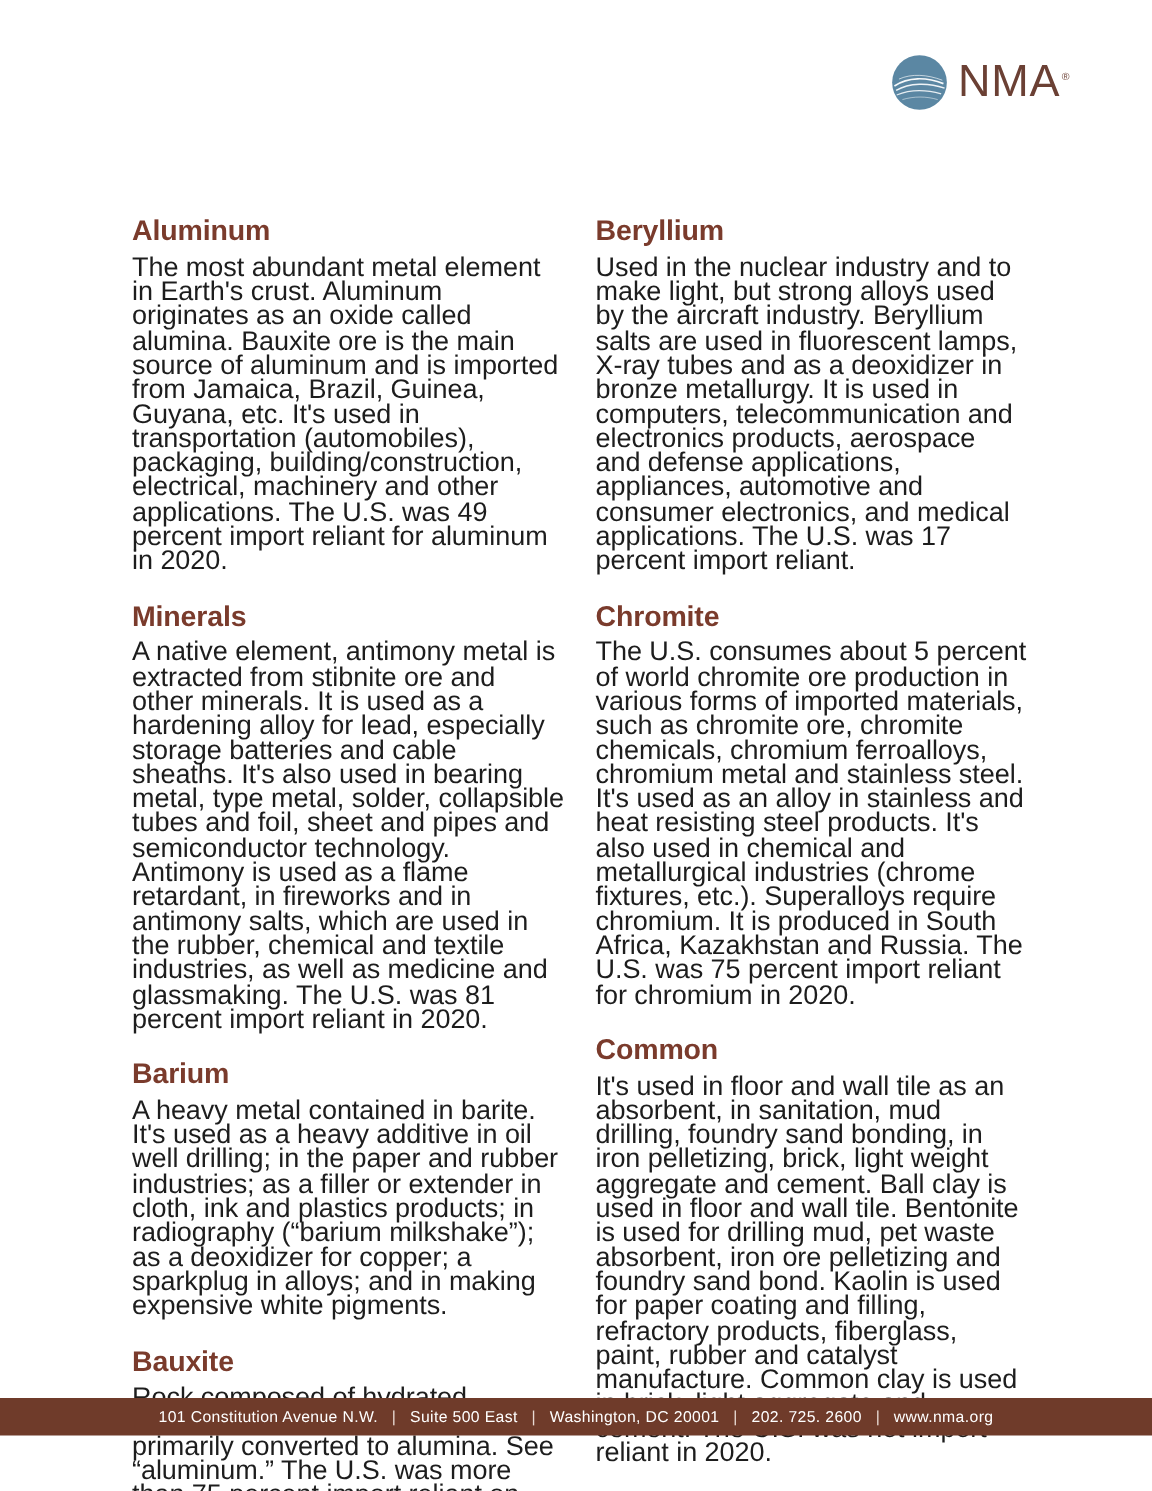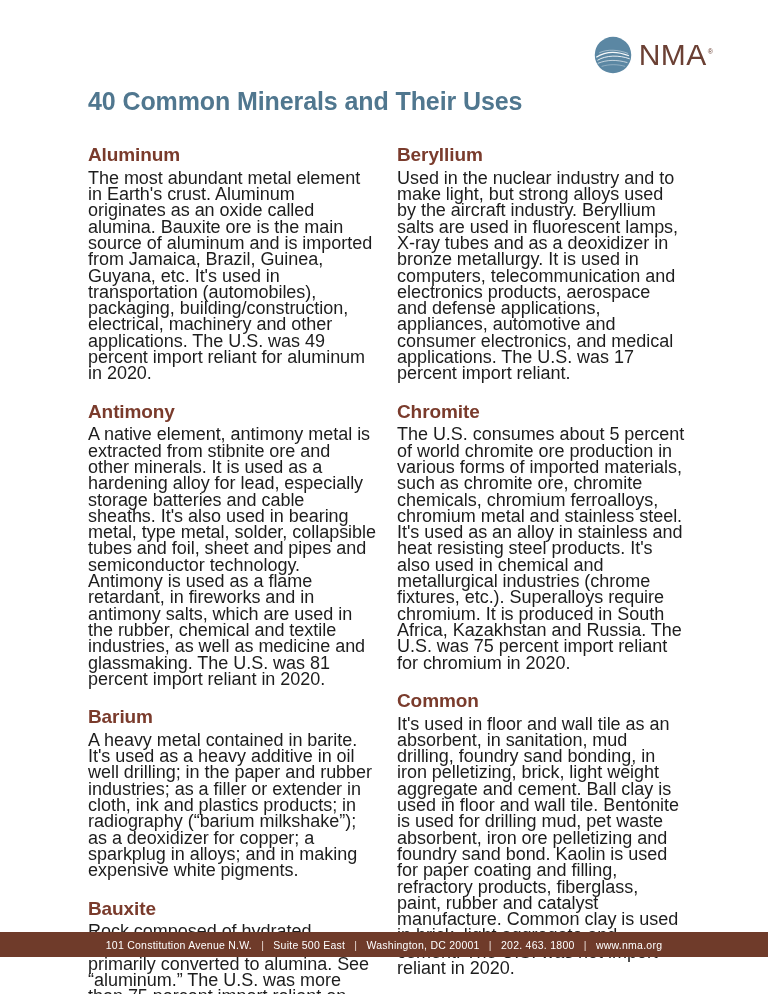--- a/index.html
+++ b/index.html
@@ -150,33 +150,32 @@
       <circle cx="50" cy="50" r="48" fill="#5b87a3"></circle>
       <path d="M6 56 C30 40, 62 40, 92 52" stroke="#ffffff" stroke-width="3" fill="none" opacity="0.95"></path>
       <path d="M9 64 C32 50, 66 50, 94 60" stroke="#ffffff" stroke-width="2.5" fill="none" opacity="0.9"></path>
       <path d="M10 72 C34 62, 60 62, 88 70" stroke="#ffffff" stroke-width="2" fill="none" opacity="0.85"></path>
       <path d="M14 44 C36 34, 64 36, 90 46" stroke="#ffffff" stroke-width="1.6" fill="none" opacity="0.7"></path>
       <path d="M20 80 C40 74, 62 74, 82 80" stroke="#ffffff" stroke-width="1.4" fill="none" opacity="0.6"></path>
     </svg>
     <div class="logo-word"><span>NMA</span><span class="logo-tm">®</span></div>
   </div>
 
-  <h1 class="page-title">40 Common Minerals and Their Uses</h1>
 
   <div class="columns">
 
     <div class="column col-left">
 
       <div class="entry e-aluminum">
         <h2 class="entry-title">Aluminum</h2>
         <p class="entry-body">The most abundant metal element in Earth's crust. Aluminum originates as an oxide called alumina. Bauxite ore is the main source of aluminum and is imported from Jamaica, Brazil, Guinea, Guyana, etc. It's used in transportation (automobiles), packaging, building/construction, electrical, machinery and other applications. The U.S. was 49 percent import reliant for aluminum in 2020.</p>
       </div>
 
       <div class="entry e-antimony">
-        <h2 class="entry-title">Antimony</h2>
+        <h2 class="entry-title">Minerals</h2>
         <p class="entry-body">A native element, antimony metal is extracted from stibnite ore and other minerals. It is used as a hardening alloy for lead, especially storage batteries and cable sheaths. It's also used in bearing metal, type metal, solder, collapsible tubes and foil, sheet and pipes and semiconductor technology. Antimony is used as a flame retardant, in fireworks and in antimony salts, which are used in the rubber, chemical and textile industries, as well as medicine and glassmaking. The U.S. was 81 percent import reliant in 2020.</p>
       </div>
 
       <div class="entry e-barium">
         <h2 class="entry-title">Barium</h2>
         <p class="entry-body">A heavy metal contained in barite. It's used as a heavy additive in oil well drilling; in the paper and rubber industries; as a filler or extender in cloth, ink and plastics products; in radiography (“barium milkshake”); as a deoxidizer for copper; a sparkplug in alloys; and in making expensive white pigments.</p>
       </div>
 
       <div class="entry e-bauxite">
         <h2 class="entry-title">Bauxite</h2>
@@ -207,19 +206,19 @@
   </div>
 
   <div class="footer-bar">
     <div class="footer-text">
       <span>101 Constitution Avenue N.W.</span>
       <span class="footer-sep">|</span>
       <span>Suite 500 East</span>
       <span class="footer-sep">|</span>
       <span>Washington, DC 20001</span>
       <span class="footer-sep">|</span>
-      <span>202. 463. 1800</span>
+      <span>202. 725. 2600</span>
       <span class="footer-sep">|</span>
       <span>www.nma.org</span>
     </div>
   </div>
 
 </div>
 
 </body></html>

